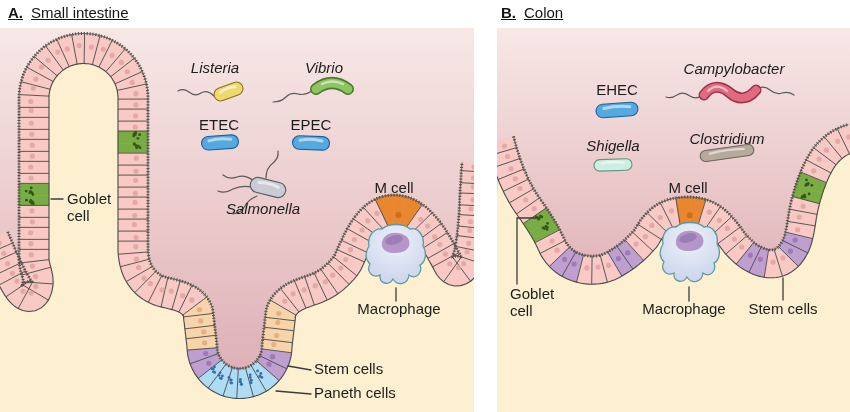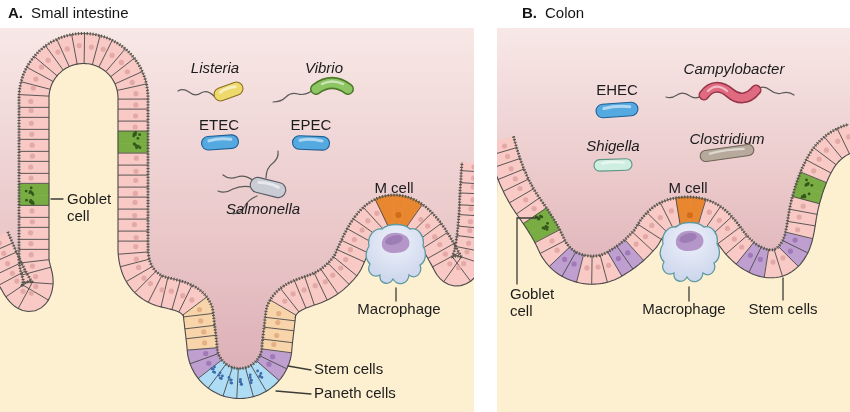--- a/index.html
+++ b/index.html
@@ -1,35 +1,35 @@
 <!DOCTYPE html>
 <html><head>
 <meta charset="utf-8">
 <style>
   html,body{margin:0;padding:0;background:#ffffff;}
   .stage{position:relative;width:850px;height:412px;overflow:hidden;
          font-family:"Liberation Sans",sans-serif;background:#ffffff;}
-  .ptitle{position:absolute;top:4px;font-size:15px;color:#141414;}
+  .ptitle{position:absolute;top:4px;font-size:15px;color:#141414;text-decoration:underline;}
   .ptitle b{margin-right:8px;font-weight:bold;}
   svg{position:absolute;left:0;top:0;}
   text{font-family:"Liberation Sans",sans-serif;font-size:15px;fill:#1c1c1c;}
   .it{font-style:italic;}
   .flag{fill:none;stroke-width:1.2;stroke-linecap:round;}
   .shine{fill:none;stroke:rgba(255,255,255,0.55);stroke-width:3;stroke-linecap:round;}
   .lead{fill:none;stroke-width:1.3;stroke-linecap:round;}
 </style>
 </head>
 <body>
 
 <div class="stage">
 
   <div class="ptitle" style="left:8px;">
     <b>A.</b><span>Small intestine</span>
   </div>
-  <div class="ptitle" style="left:522px;">
+  <div class="ptitle" style="left:501px;">
     <b>B.</b><span>Colon</span>
   </div>
 
   <svg width="850" height="412" viewBox="0 0 850 412">
     <defs>
       <linearGradient id="lumA" gradientUnits="userSpaceOnUse" x1="0" y1="28" x2="0" y2="405">
         <stop offset="0" stop-color="#f7e8e6"></stop>
         <stop offset="0.55" stop-color="#eac7c9"></stop>
         <stop offset="1" stop-color="#d9aab2"></stop>
       </linearGradient>

